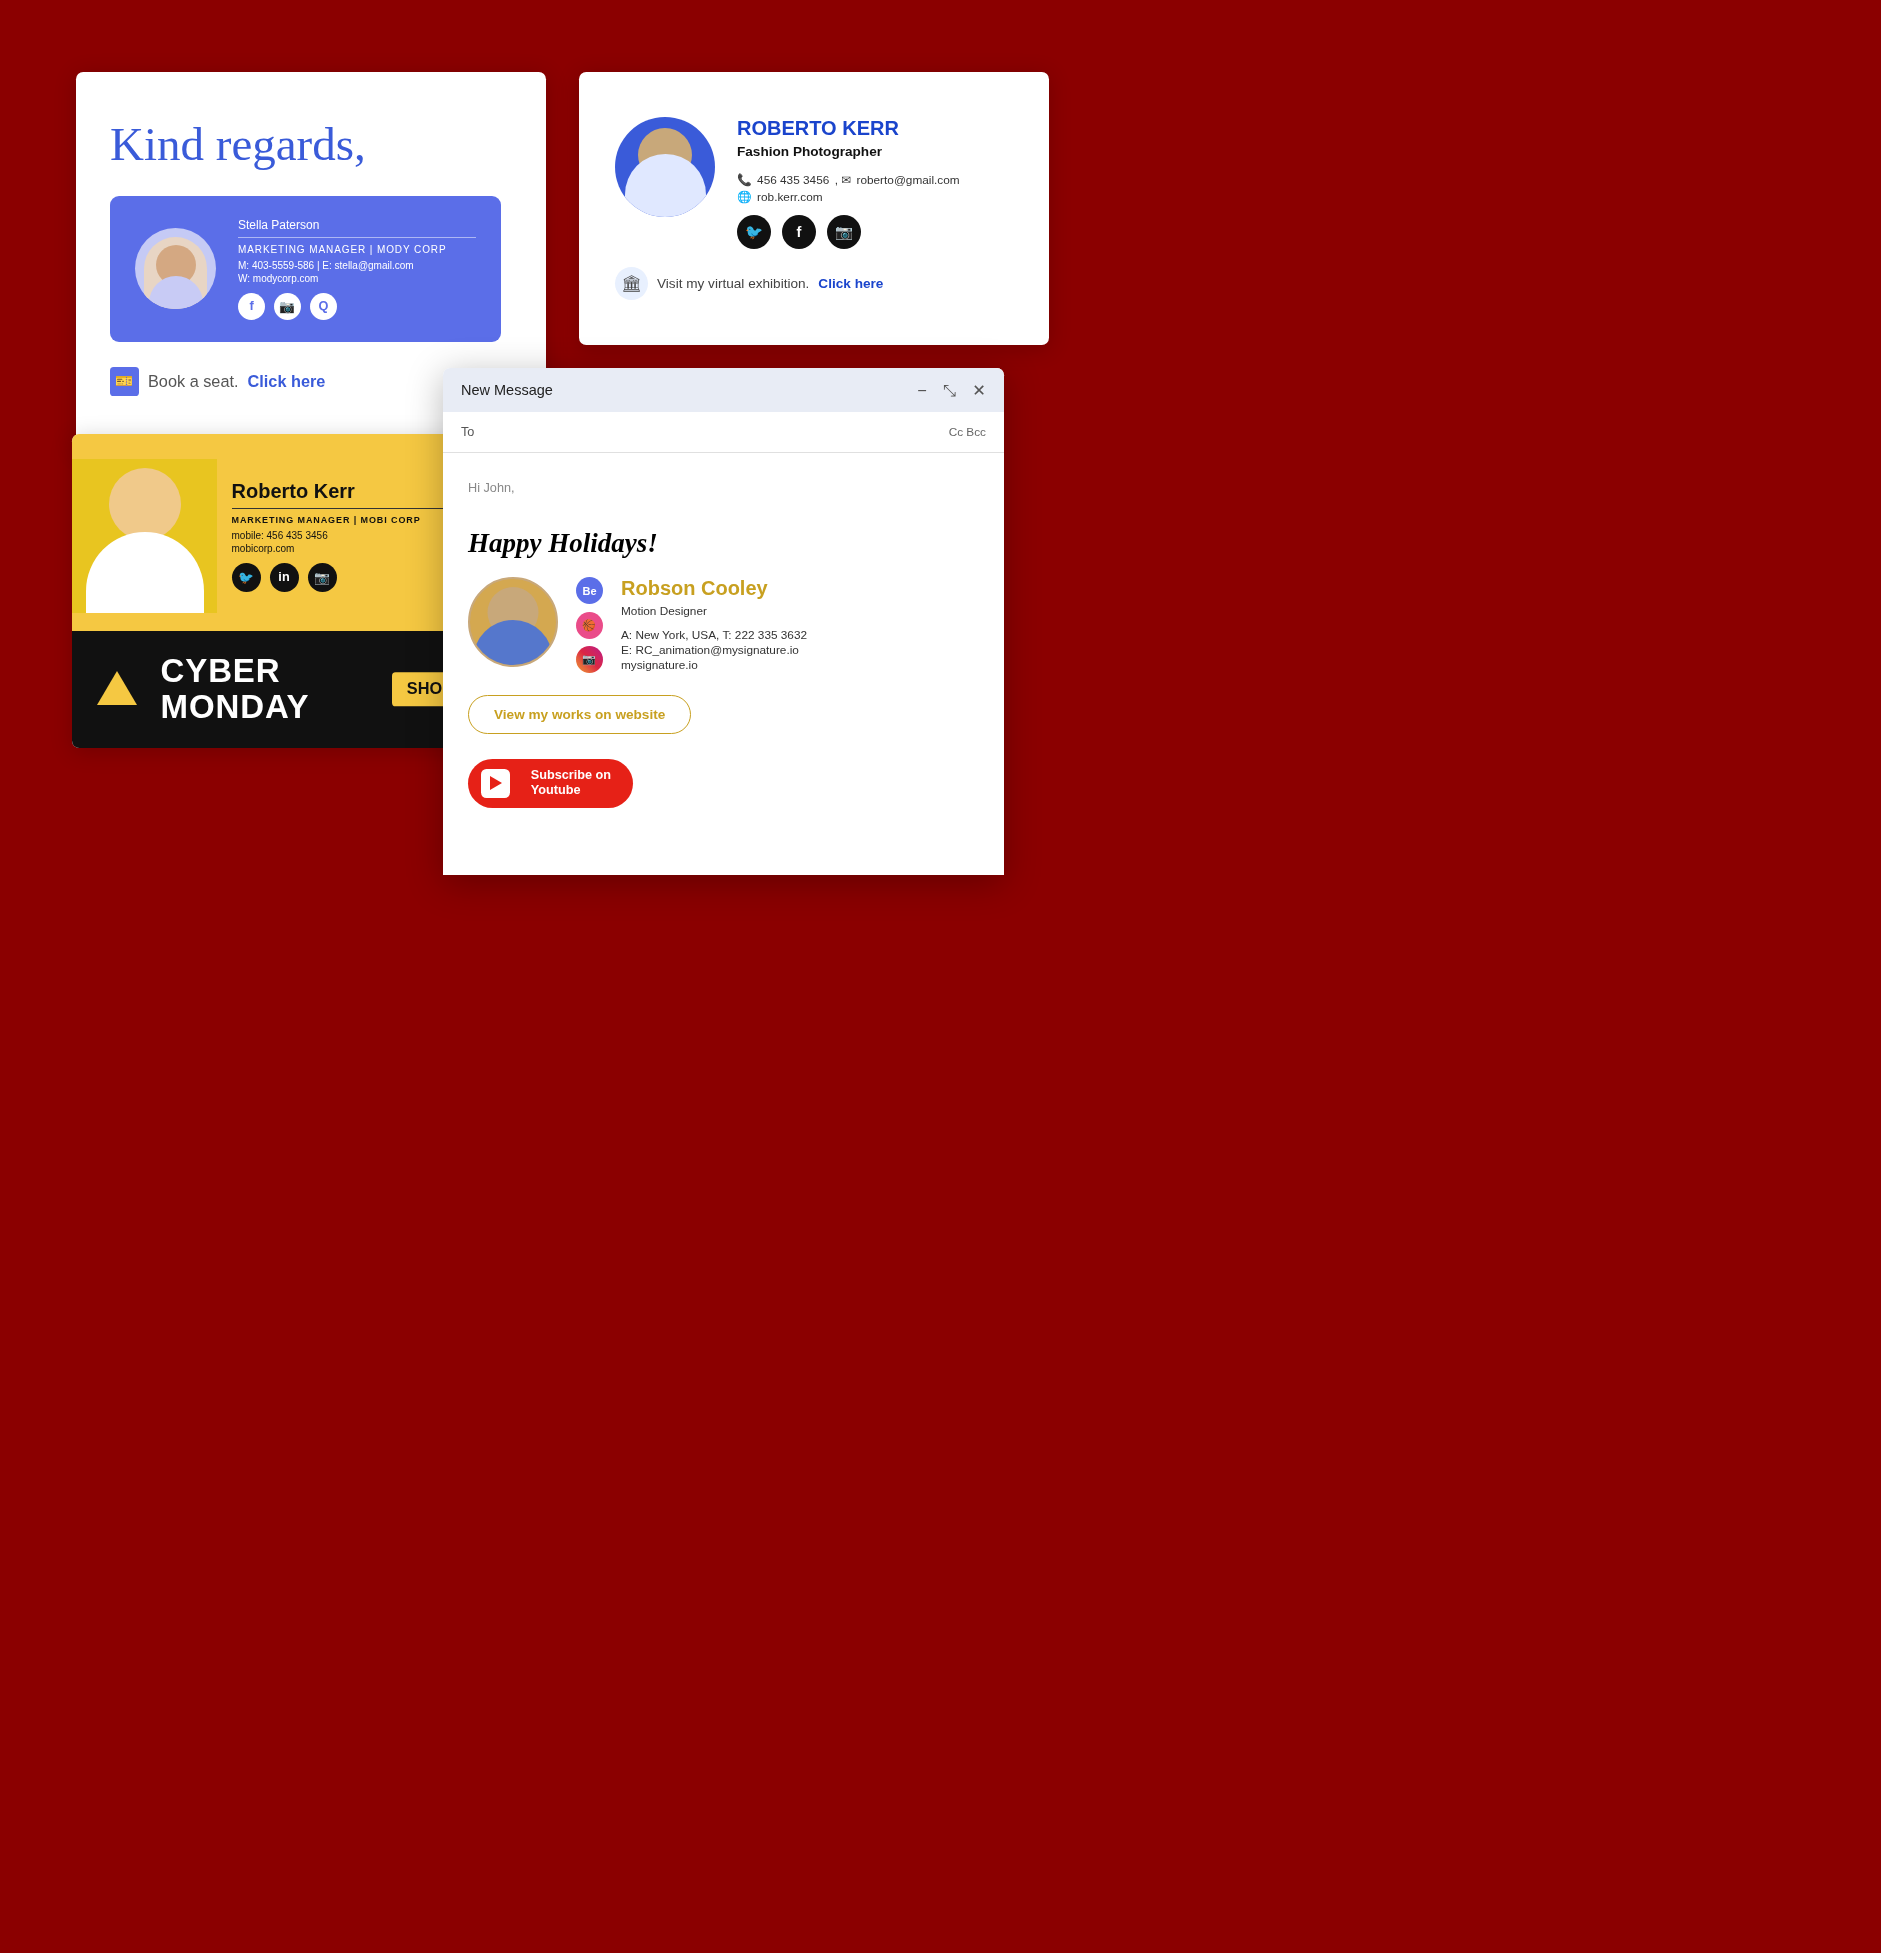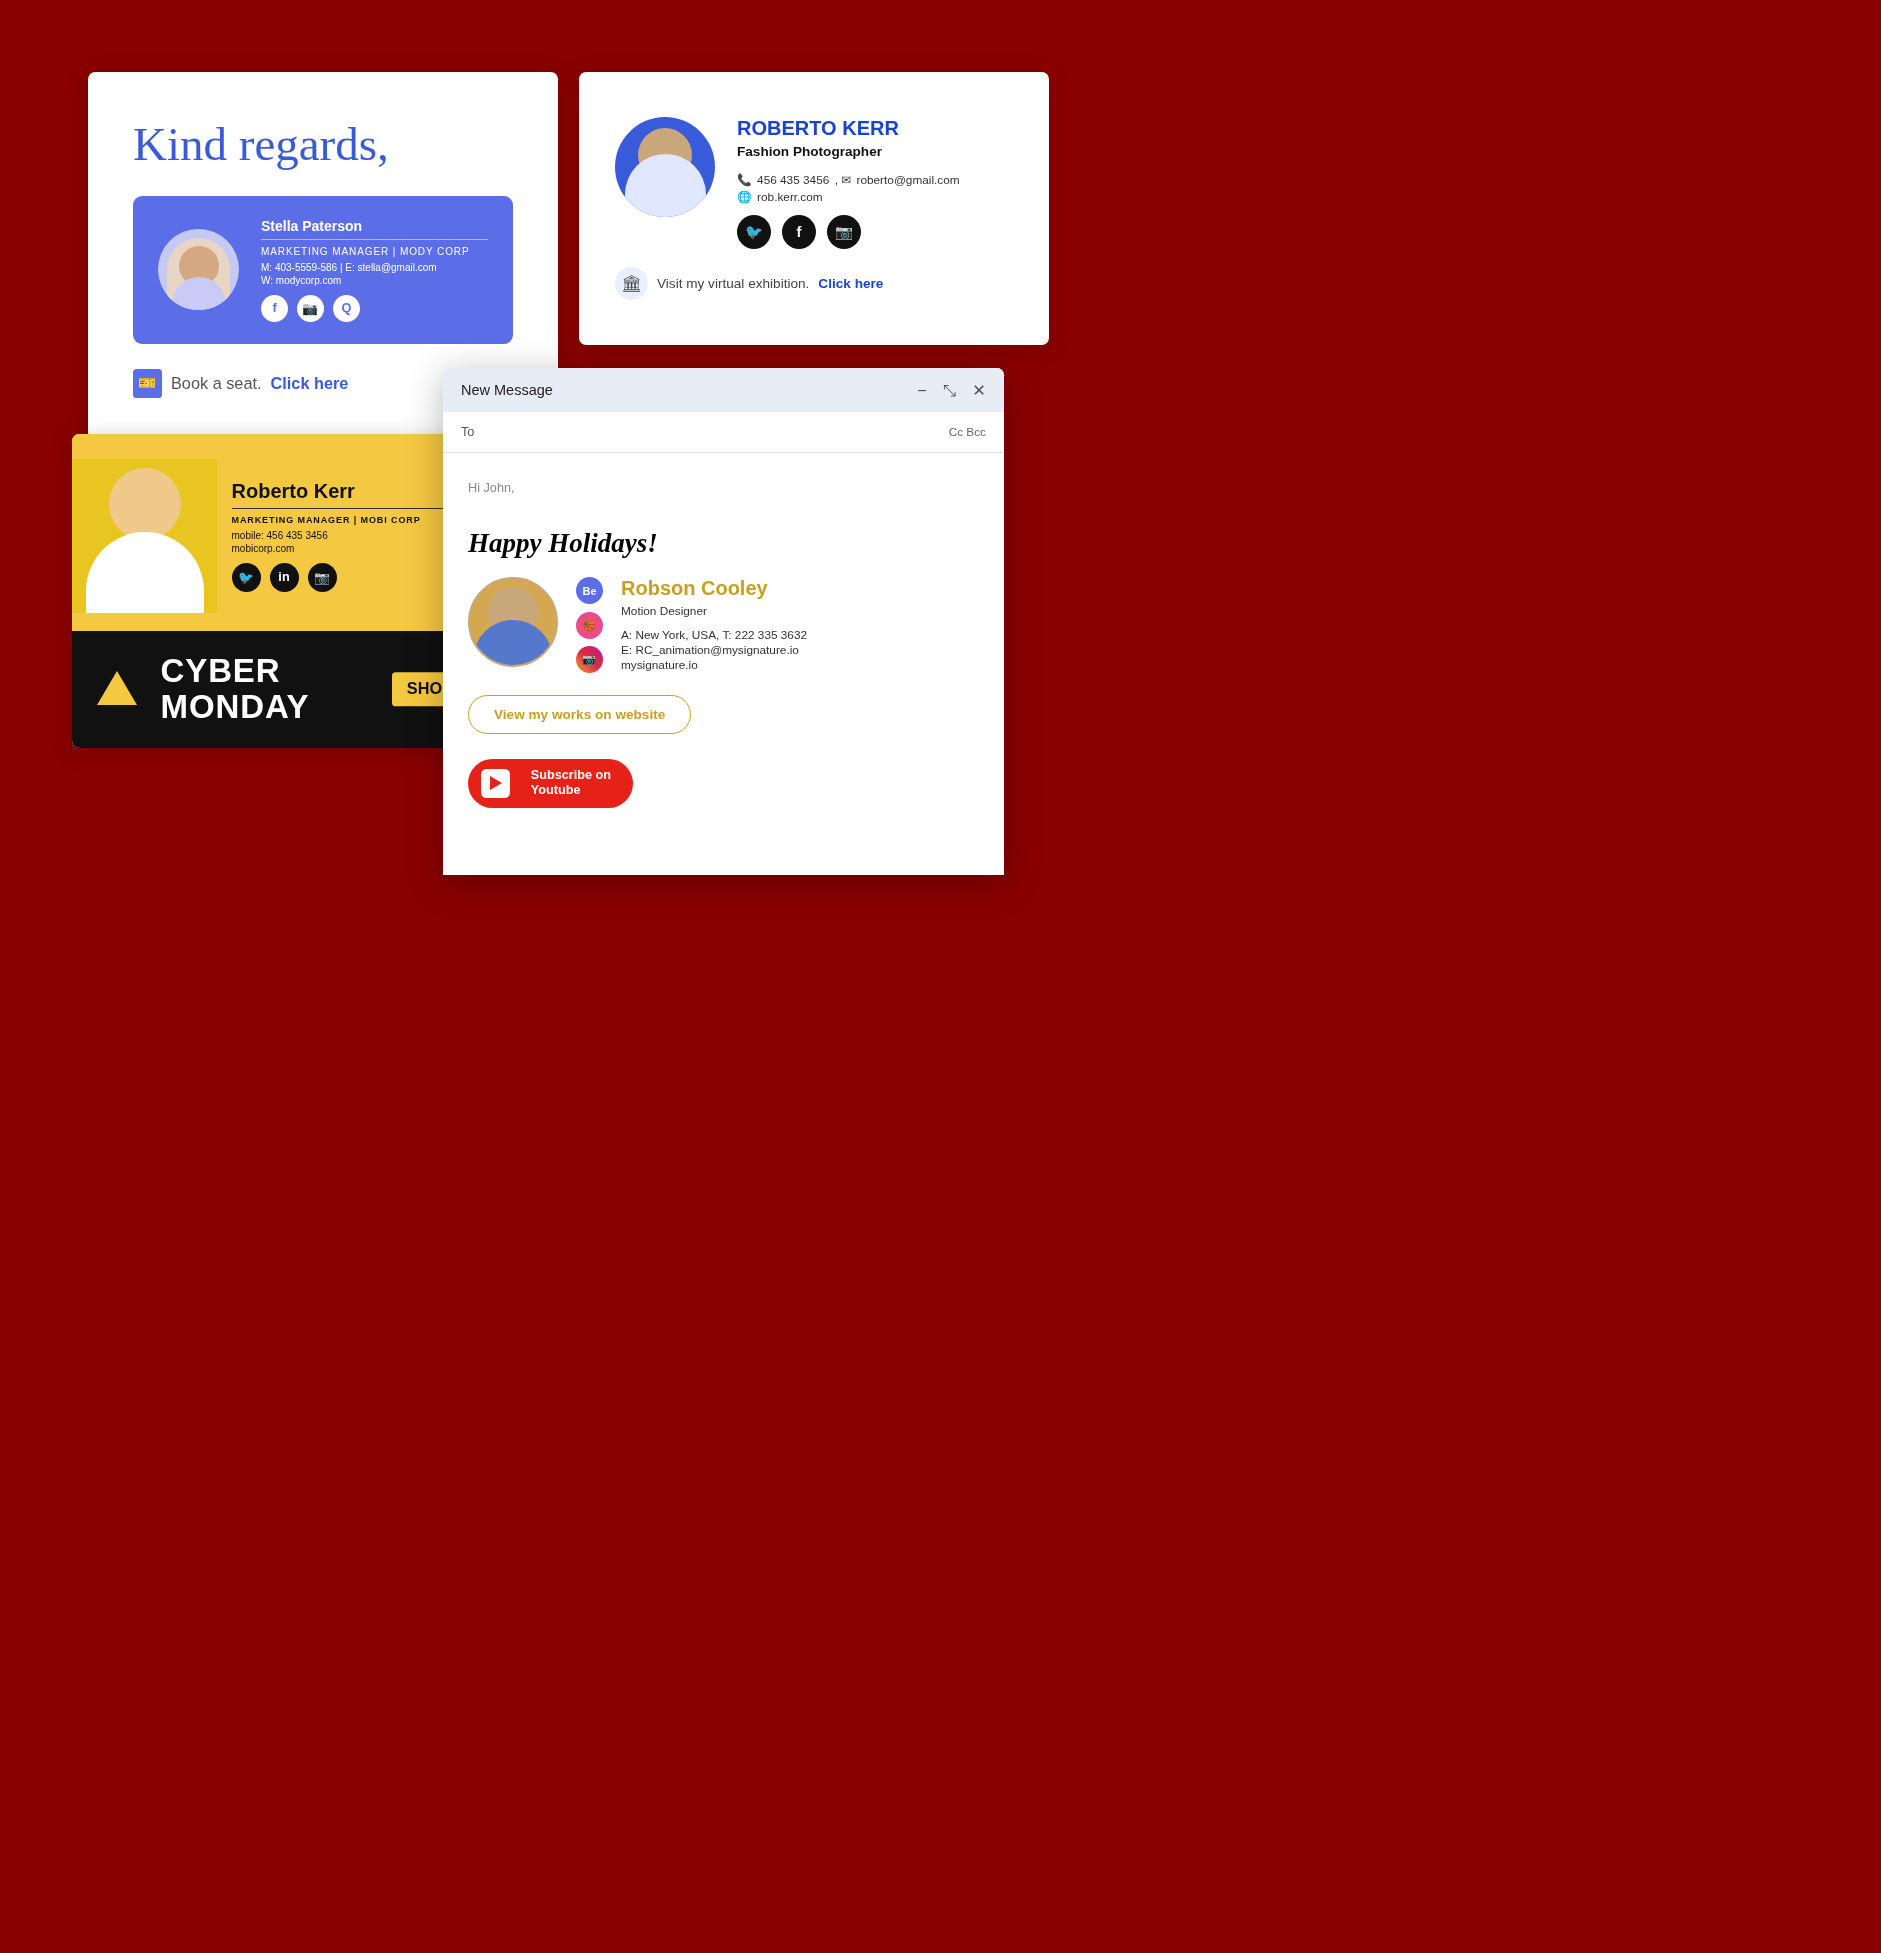--- a/index.html
+++ b/index.html
@@ -9,25 +9,25 @@
       height: 1953px;
       position: relative;
       font-family: Arial, sans-serif;
       overflow: hidden;
     }
 
     
     .card-stella {
       position: absolute;
       top: 72px;
-      left: 88px;
+      left: 76px;
       width: 470px;
       background: #fff;
       border-radius: 7.2px;
-      padding: 45px 45px 54px 45px;
+      padding: 45px 45px 54px 34px;
       box-shadow: 0 3.6px 22px rgba(0,0,0,0.18);
     }
     .card-stella .kind-regards {
       font-family: 'Brush Script MT', cursive;
       font-size: 47px;
       color: #3a5bd9;
       margin-bottom: 25px;
       font-weight: 400;
     }
     .signature-box-stella {
@@ -76,22 +76,22 @@
       width: 54px;
       height: 33px;
       background: #c8cbf5;
       border-radius: 27px 27px 0 0;
     }
     .stella-info {
       color: #fff;
       flex: 1;
     }
     .stella-info .name {
-      font-size: 14px;
-      font-weight: 700;
+      font-size: 12px;
+      font-weight: 400;
       margin-bottom: 3.6px;
     }
     .stella-info .divider {
       border: none;
       border-top: 0.9px solid rgba(255,255,255,0.5);
       margin: 5.4px 0;
     }
     .stella-info .title {
       font-size: 10px;
       letter-spacing: 0.9px;

